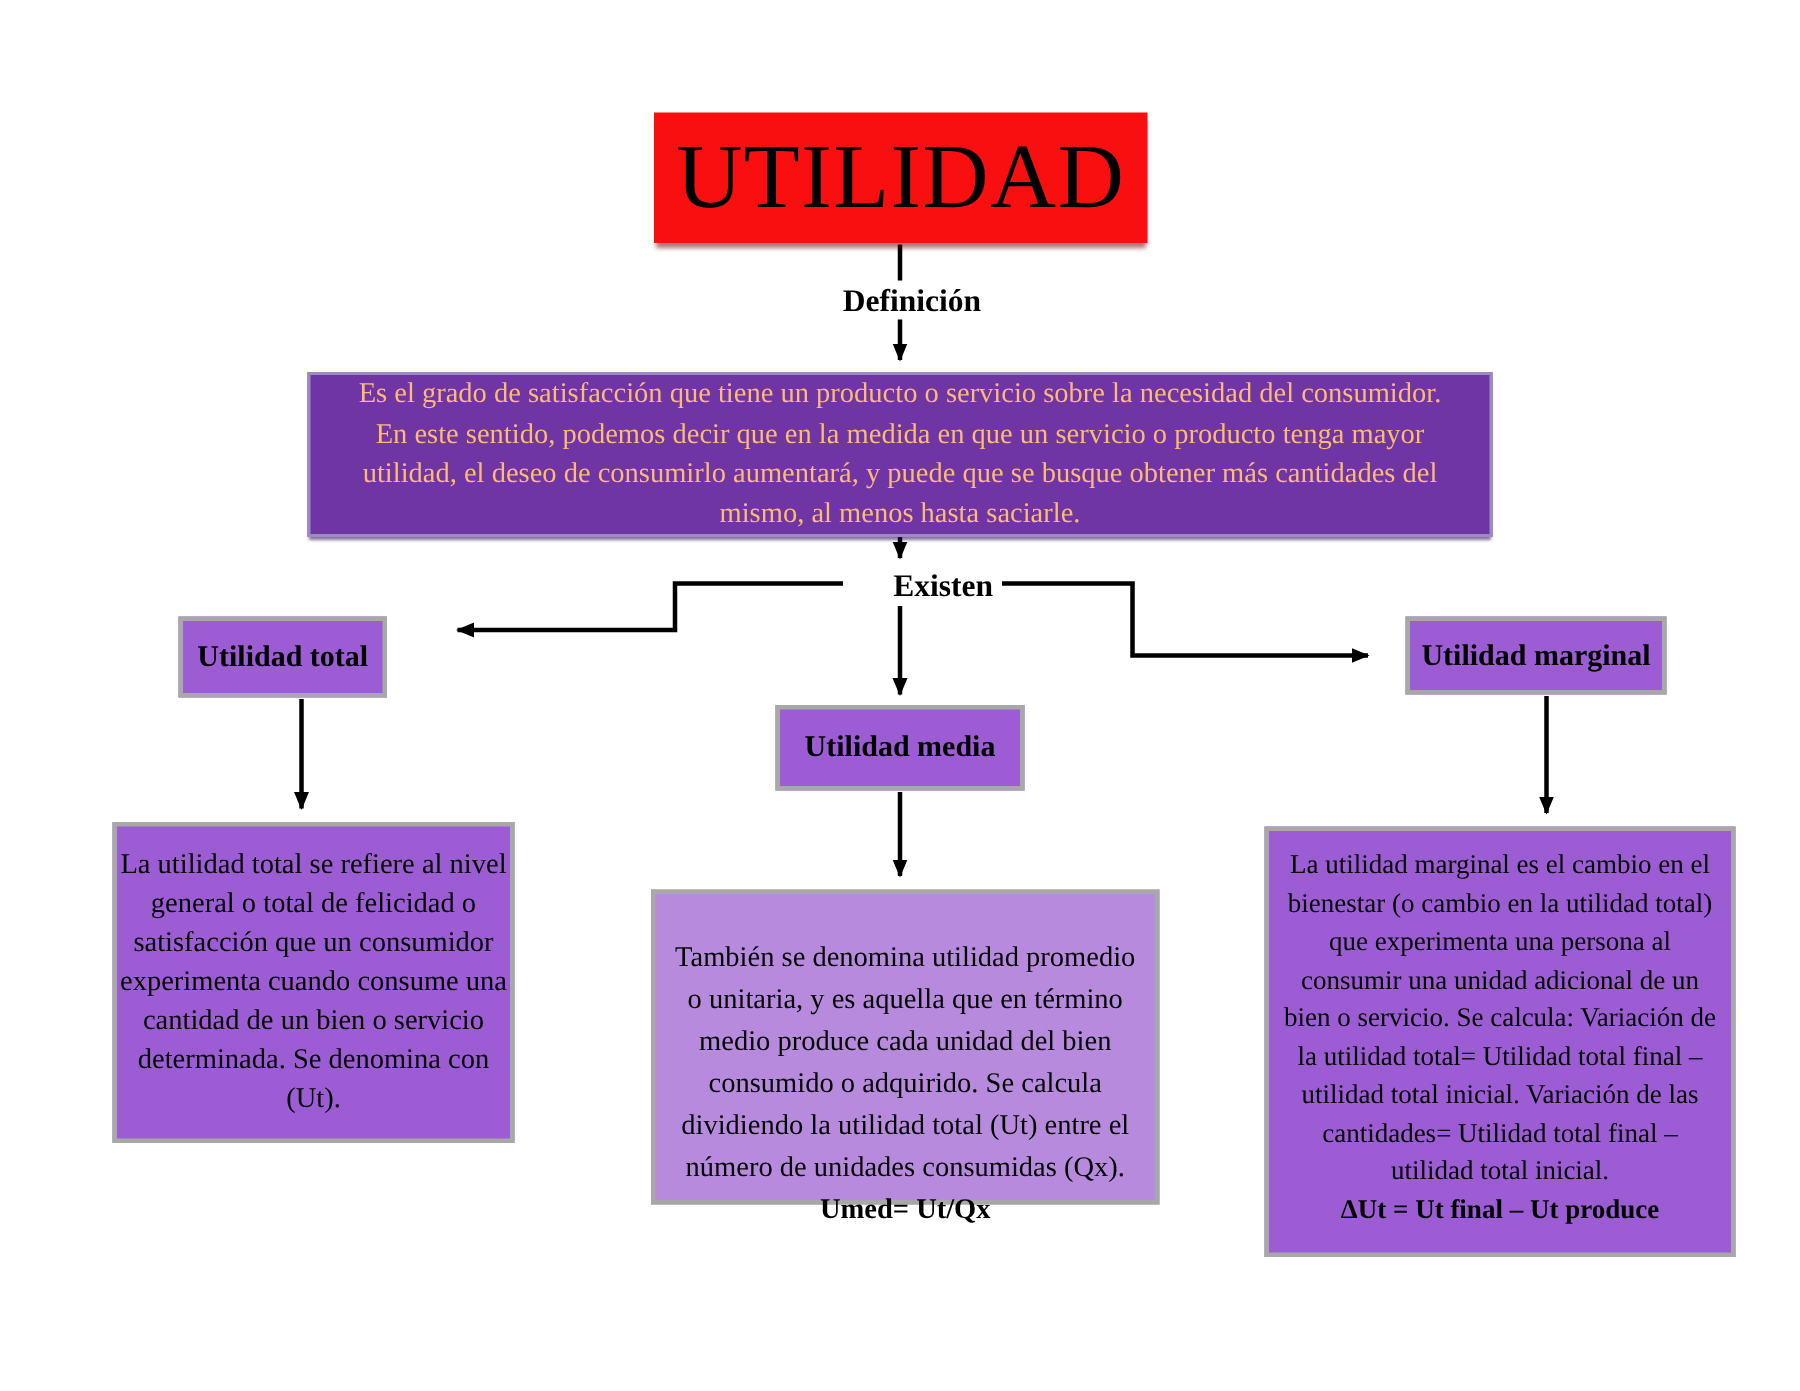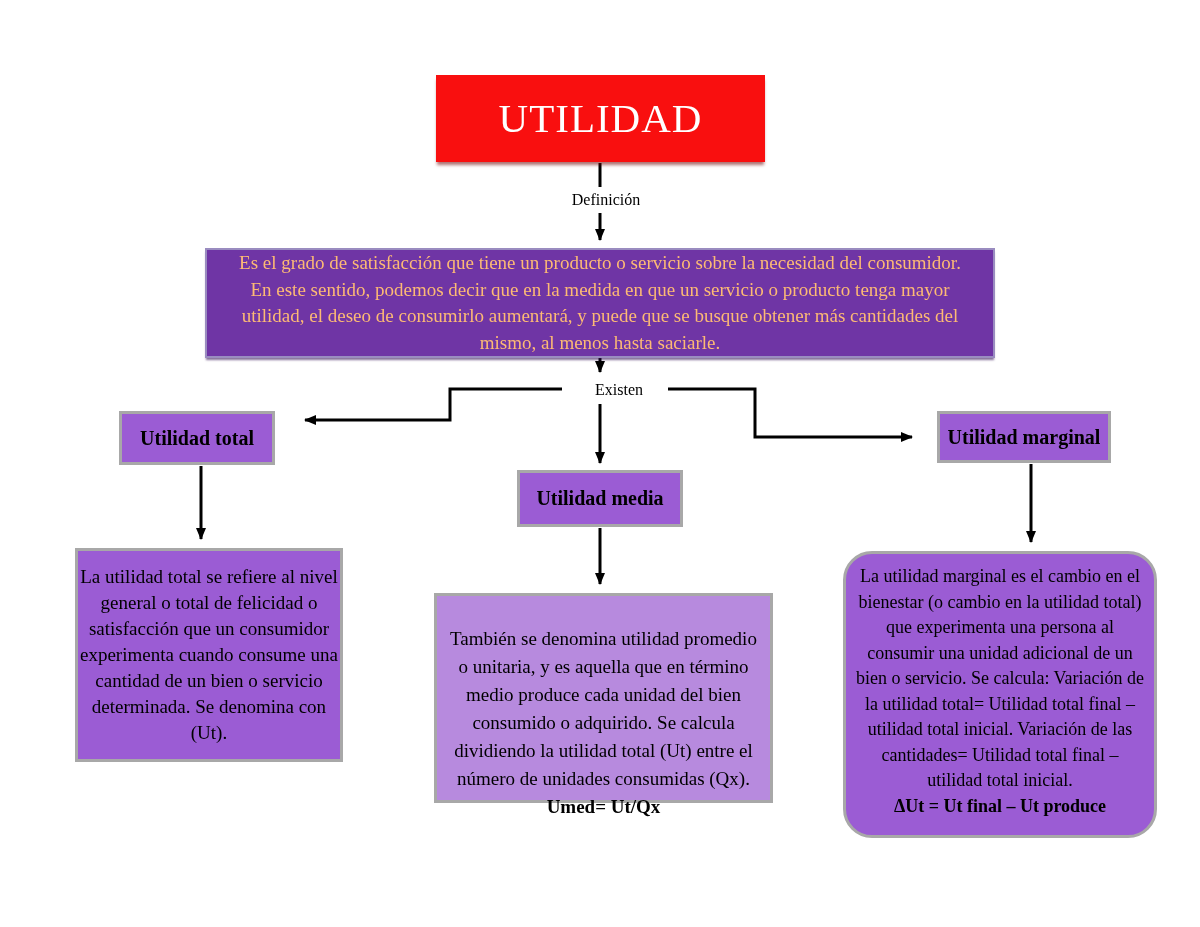--- a/index.html
+++ b/index.html
@@ -23,29 +23,29 @@
   }
   .connectors{position:absolute;left:0;top:0;width:1200px;height:927px;}
 
   .title-box{
     position:absolute;left:436px;top:75px;width:329px;height:87px;
     background:var(--red);
     display:flex;align-items:center;justify-content:center;
     box-shadow:0 4px 3px -1px rgba(110,0,0,.55);
   }
   .title-box span{
-    font-size:41px;font-weight:400;letter-spacing:1px;color:#ffffff;
+    font-size:61px;font-weight:400;letter-spacing:1px;color:#000000;
     line-height:1;white-space:nowrap;
   }
 
   .flow-label{
     position:absolute;
     background:var(--bg);
-    font-weight:400;font-size:16px;line-height:26px;
-    text-align:center;padding:0 6px;white-space:nowrap;
+    font-weight:700;font-size:21px;line-height:26px;
+    text-align:right;padding:0 6px;white-space:nowrap;
   }
   #lbl-definicion{left:552px;top:187px;width:96px;}
   #lbl-existen{left:570px;top:377px;width:86px;}
 
   .def-box{
     position:absolute;left:205px;top:248px;width:790px;height:110px;
     background:var(--purple_dark);
     border:2px solid var(--border_lavender);
     box-sizing:border-box;
     display:flex;align-items:center;justify-content:center;
@@ -57,21 +57,21 @@
   }
 
   .node-box{
     position:absolute;
     background:var(--purple_mid);
     border:3px solid var(--border_gray);
     box-sizing:border-box;
     display:flex;align-items:center;justify-content:center;
     font-weight:700;font-size:20px;white-space:nowrap;
   }
-  #node-total{left:119px;top:411px;width:156px;height:54px;}
+  #node-total{left:119px;top:411px;width:139px;height:54px;}
   #node-media{left:517px;top:470px;width:166px;height:57px;}
   #node-marginal{left:937px;top:411px;width:174px;height:52px;}
 
   .desc-box{
     position:absolute;
     border:3px solid var(--border_gray);
     box-sizing:border-box;
     display:flex;flex-direction:column;align-items:center;
     text-align:center;color:#000;
   }
@@ -92,21 +92,20 @@
     justify-content:flex-start;
     font-size:19px;line-height:28px;
     padding:29px 10px 0 10px;
   }
   #desc-marginal{
     left:843px;top:551px;width:314px;height:287px;
     background:var(--purple_mid);
     justify-content:flex-start;
     font-size:18px;line-height:25.5px;
     padding:10px 8px 0 8px;
-    border-radius:29px;
   }
 </style>
 </head>
 <body>
 
 <div class="canvas">
 
   <svg class="connectors" viewBox="0 0 1200 927" xmlns="http://www.w3.org/2000/svg" aria-hidden="true">
     <defs>
       <marker id="ah" markerWidth="14" markerHeight="12" refX="11" refY="5" orient="auto" markerUnits="userSpaceOnUse">

